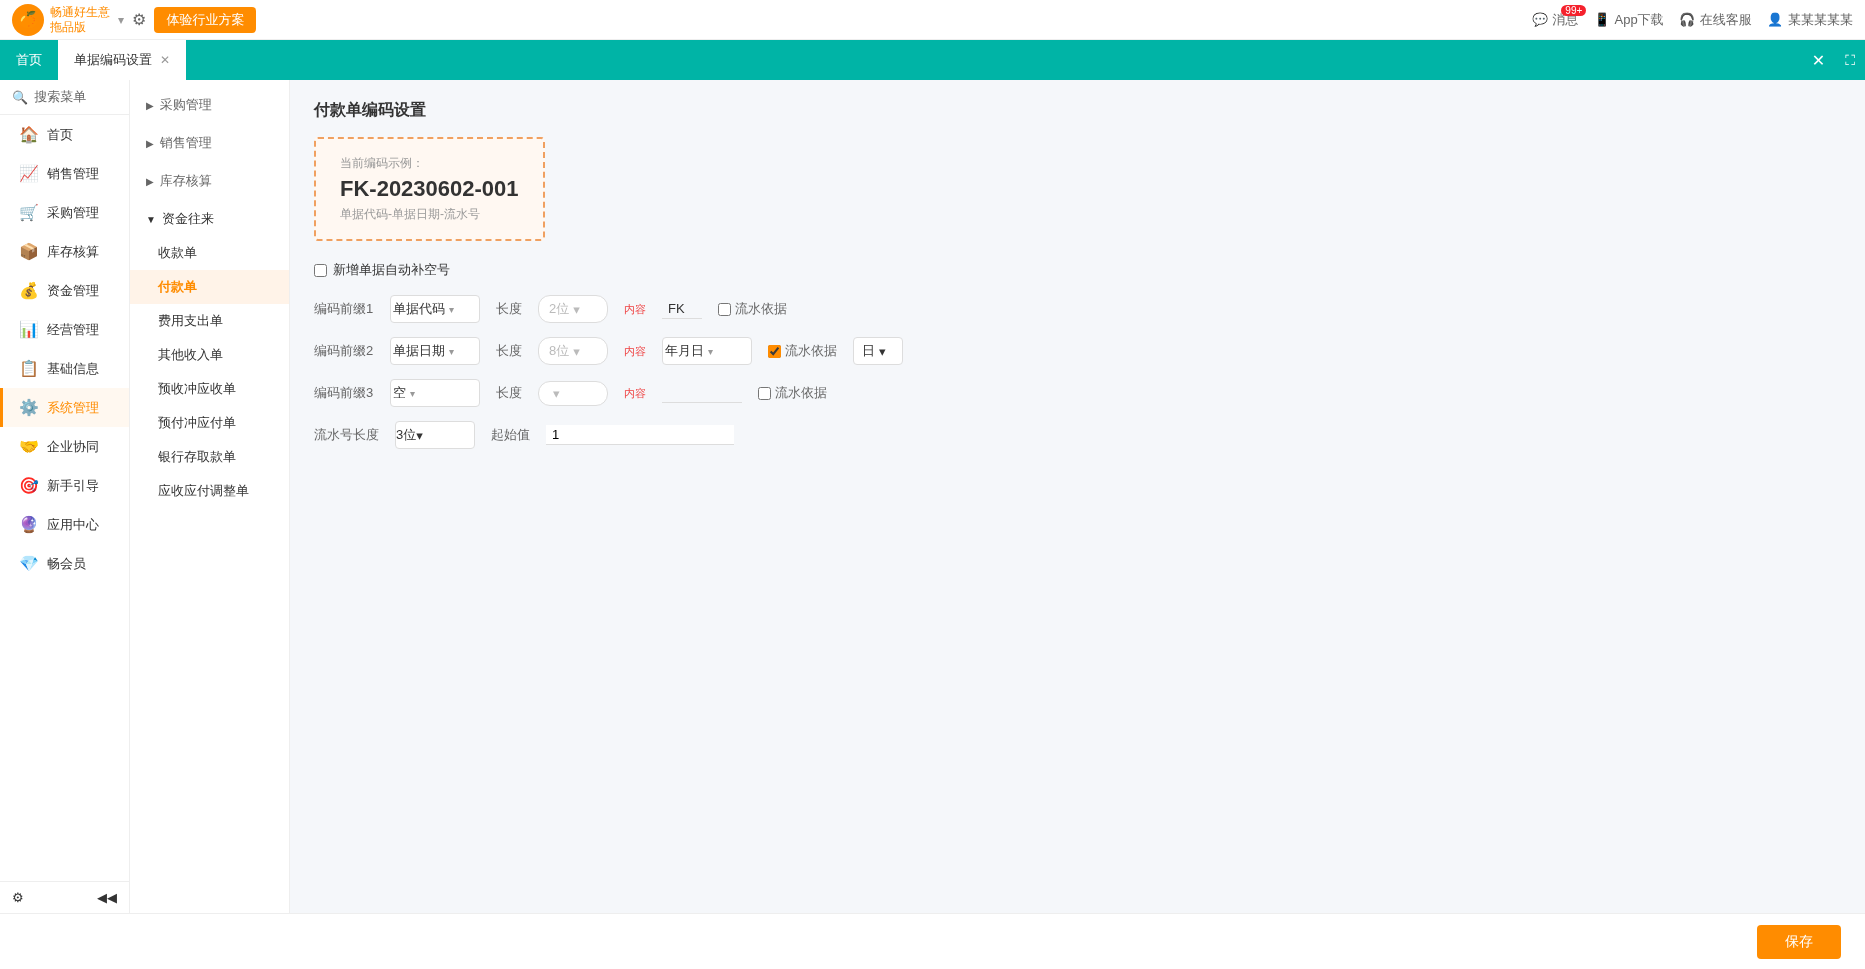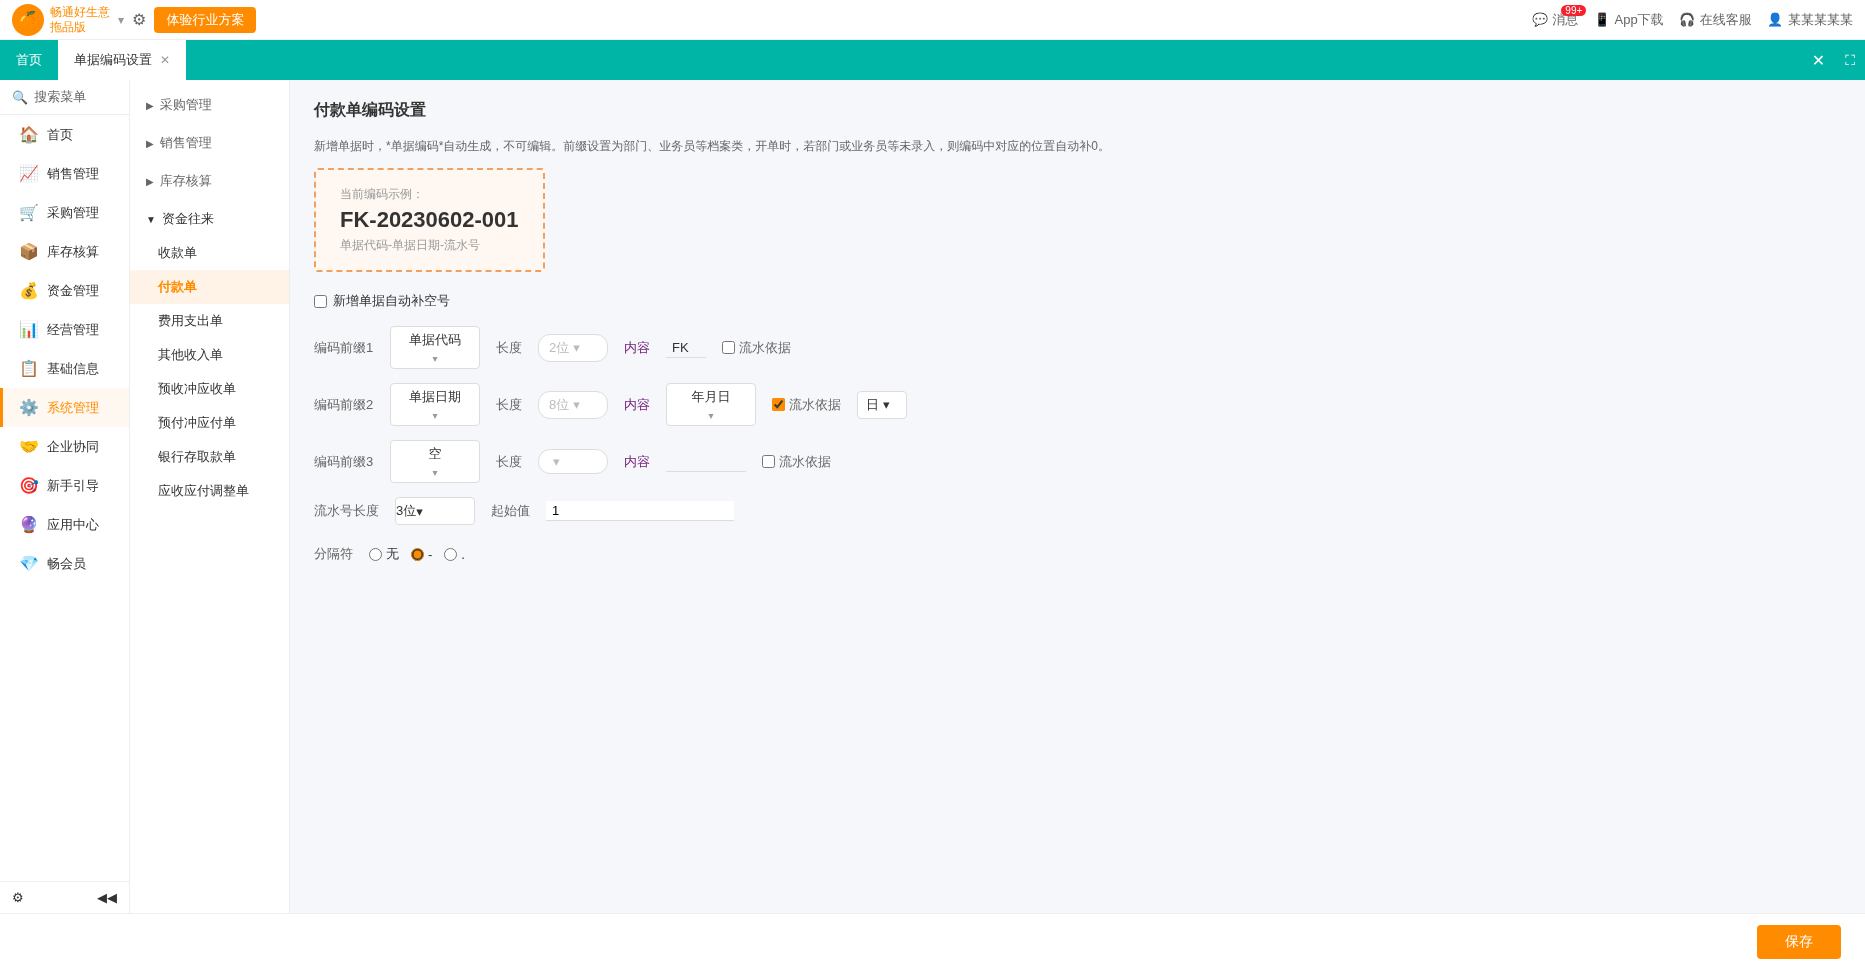--- a/index.html
+++ b/index.html
@@ -65,25 +65,25 @@
     .preview-code { font-size: 22px; font-weight: bold; color: #333; }
     .preview-desc { font-size: 12px; color: #999; margin-top: 4px; }
 
     
     .checkbox-row { display: flex; align-items: center; gap: 6px; margin-bottom: 16px; font-size: 13px; }
     .checkbox-row input[type=checkbox] { accent-color: #ff8c00; }
 
     
     .config-row { display: flex; align-items: center; gap: 16px; margin-bottom: 14px; flex-wrap: wrap; }
     .config-label { font-size: 13px; color: #666; width: 60px; flex-shrink: 0; }
-    .config-select { display: flex; align-items: center; gap: 4px; border: 1px solid #ddd; border-radius: 4px; padding: 4px 2px; background: #fff; cursor: pointer; font-size: 13px; min-width: 90px; flex-direction: column; }
+    .config-select { display: flex; align-items: center; gap: 4px; border: 1px solid #ddd; border-radius: 4px; padding: 4px 2px; background: #fff; cursor: pointer; font-size: 13px; min-width: 90px; }
     .config-select .arrow { color: #999; font-size: 10px; }
     .length-label { font-size: 13px; color: #666; }
     .length-select { display: flex; align-items: center; gap: 4px; border: 1px solid #ddd; border-radius: 12px; padding: 4px 10px; background: #fff; cursor: pointer; font-size: 13px; min-width: 70px; color: #bbb; }
-    .content-label { font-size: 13px; color: #701a75; }
+    .content-label { font-size: 11px; color: #ef4444; }
     .content-value { font-size: 13px; color: #333; border-bottom: 1px solid #ddd; padding: 2px 6px; min-width: 40px; }
     .check-item { display: flex; align-items: center; gap: 4px; font-size: 13px; color: #666; }
     .check-item input[type=checkbox] { accent-color: #ff8c00; }
     .day-select { display: flex; align-items: center; gap: 4px; border: 1px solid #ddd; border-radius: 4px; padding: 4px 8px; background: #fff; cursor: pointer; font-size: 13px; min-width: 50px; }
 
     
     .serial-row { display: flex; align-items: center; gap: 16px; margin-bottom: 20px; }
     .serial-label { font-size: 13px; color: #666; }
     .serial-select { display: flex; align-items: center; gap: 0; border: 1px solid #ddd; border-radius: 4px; padding: 4px 0; background: #fff; cursor: pointer; font-size: 13px; min-width: 80px; }
     .start-label { font-size: 13px; color: #666; }
@@ -246,21 +246,20 @@
       <div class="sub-item">应收应付调整单</div>
     </div>
   </div>
 
   <div class="content">
     <div class="page-title">付款单编码设置</div>
 
     
 
     
-    <div class="info-text">新增单据时，*单据编码*自动生成，不可编辑。前缀设置为部门、业务员等档案类，开单时，若部门或业务员等未录入，则编码中对应的位置自动补0。</div>
 
     
     <div class="preview-box">
       <div class="preview-label">当前编码示例：</div>
       <div class="preview-code">FK-20230602-001</div>
       <div class="preview-desc">单据代码-单据日期-流水号</div>
     </div>
 
     
     <div class="checkbox-row">
@@ -340,36 +339,19 @@
       <span class="serial-label">流水号长度</span>
       <div class="serial-select">
         <span>3位</span>
         <span class="arrow">▾</span>
       </div>
       <span class="start-label">起始值</span>
       <input class="start-input" type="text" value="1" style="">
     </div>
 
     
-    <div class="separator-row">
-      <span class="separator-label">分隔符</span>
-      <div class="sep-options">
-        <label class="sep-option">
-          <input type="radio" name="separator" style="">
-          <span>无</span>
-        </label>
-        <label class="sep-option">
-          <input type="radio" name="separator" checked="" style="">
-          <span>-</span>
-        </label>
-        <label class="sep-option">
-          <input type="radio" name="separator" style="">
-          <span>.</span>
-        </label>
-      </div>
-    </div>
   </div>
 
 </div>
 
 <div class="bottom-bar">
   <button class="save-btn">保存</button>
 </div>
 
 </body></html>

